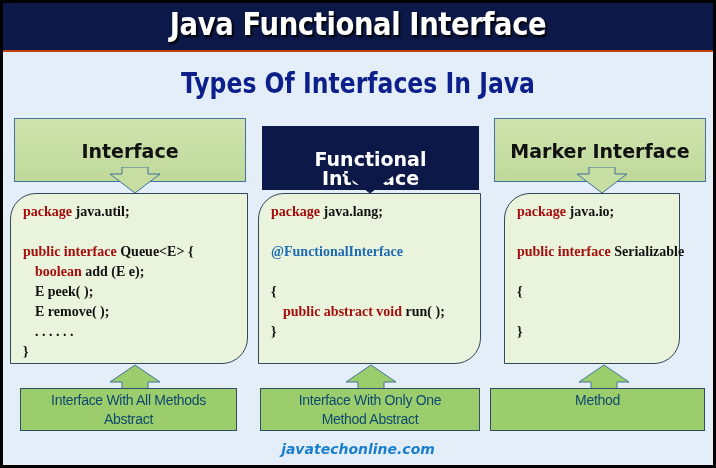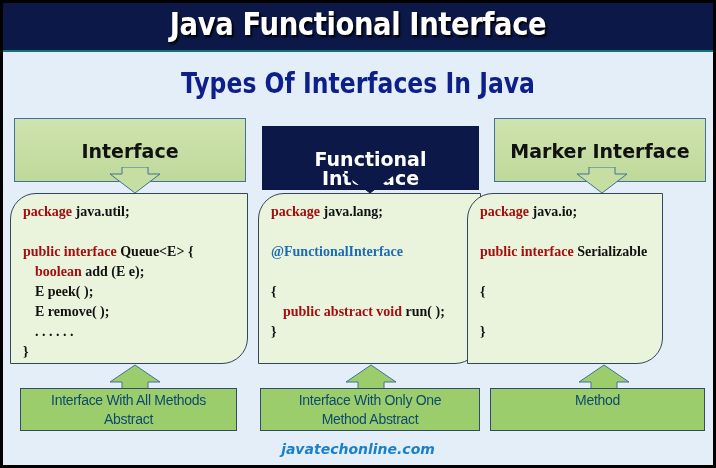--- a/index.html
+++ b/index.html
@@ -1,18 +1,18 @@
 <!DOCTYPE html>
 <html><head>
 <meta charset="utf-8">
 <style>
   html, body { margin:0; padding:0; }
   body { width:716px; height:468px; background:#000; position:relative; overflow:hidden; font-family:"Liberation Sans", sans-serif; }
   .frame { position:absolute; left:3px; top:3px; width:710px; height:462px; background:#e4eef8; overflow:hidden; }
-  .header { position:absolute; left:0; top:0; width:710px; height:47px; background:#0c1847; border-bottom:2px solid #0f766e; }
+  .header { position:absolute; left:0; top:0; width:710px; height:47px; background:#0c1847; border-bottom:2px solid #c2410c; }
   .header .title { position:absolute; left:0; right:0; top:2px; text-align:center; color:#fff; font-family:"DejaVu Sans", sans-serif; font-weight:bold; font-size:32px; letter-spacing:-0.5px; text-shadow:2px 2px 2px #000; transform:scaleX(0.86); }
   .subtitle { position:absolute; left:0; right:0; top:64px; text-align:center; color:#0d1f8a; font-family:"DejaVu Sans", sans-serif; font-weight:bold; font-size:28px; transform:scaleX(0.84); }
   .typebox { position:absolute; top:115px; height:64px; border:1px solid #41719c; box-sizing:border-box; text-align:center; font-family:"DejaVu Sans", sans-serif; font-weight:bold; font-size:19px; line-height:1; padding-top:23px; }
   .typebox.green { background:linear-gradient(#cfe3ae, #bfd99a); color:#111; }
   .typebox.navy { background:#0c1847; color:#fff; border-color:#0c1847; }
   .arrow { position:absolute; }
   .codebox { position:absolute; top:190px; height:171px; background:#eaf4dc; border:1px solid #33475c; box-sizing:border-box; border-top-left-radius:26px; border-bottom-right-radius:26px; padding:8px 0 0 12px; font-family:Liberation Serif, serif; font-weight:bold; font-size:14px; color:#111; transform-origin:left top; }
   .codebox .line { height:20px; line-height:20px; white-space:pre; }
   .codebox .blank { height:20px; }
   .kw { color:#a50d0d; }
@@ -77,21 +77,21 @@
     <div>Interface With Only One</div>
     <div>Method Abstract</div>
   </div>
 
   <div class="typebox green" style="left:491px;width:212px;">
     <span>Marker Interface</span>
   </div>
   <svg class="arrow" style="left:572px;top:164px;" width="54" height="27">
     <polygon points="14,0 40,0 40,7 52,7 27,26 2,7 14,7" fill="#c6dea2" stroke="#41719c" stroke-width="1"></polygon>
   </svg>
-  <div class="codebox" style="left:464px;width:196px;">
+  <div class="codebox" style="left:501px;width:176px;">
     <div class="line"><span class="kw">package</span><span> java.io;</span></div>
     <div class="blank"></div>
     <div class="line"><span class="kw">public interface</span><span> Serializable</span></div>
     <div class="blank"></div>
     <div class="line">{</div>
     <div class="blank"></div>
     <div class="line">}</div>
   </div>
   <svg class="arrow" style="left:574px;top:361px;" width="54" height="25">
     <polygon points="27,1 52,18 40,18 40,25 14,25 14,18 2,18" fill="#9ccd6c" stroke="#41719c" stroke-width="1"></polygon>

